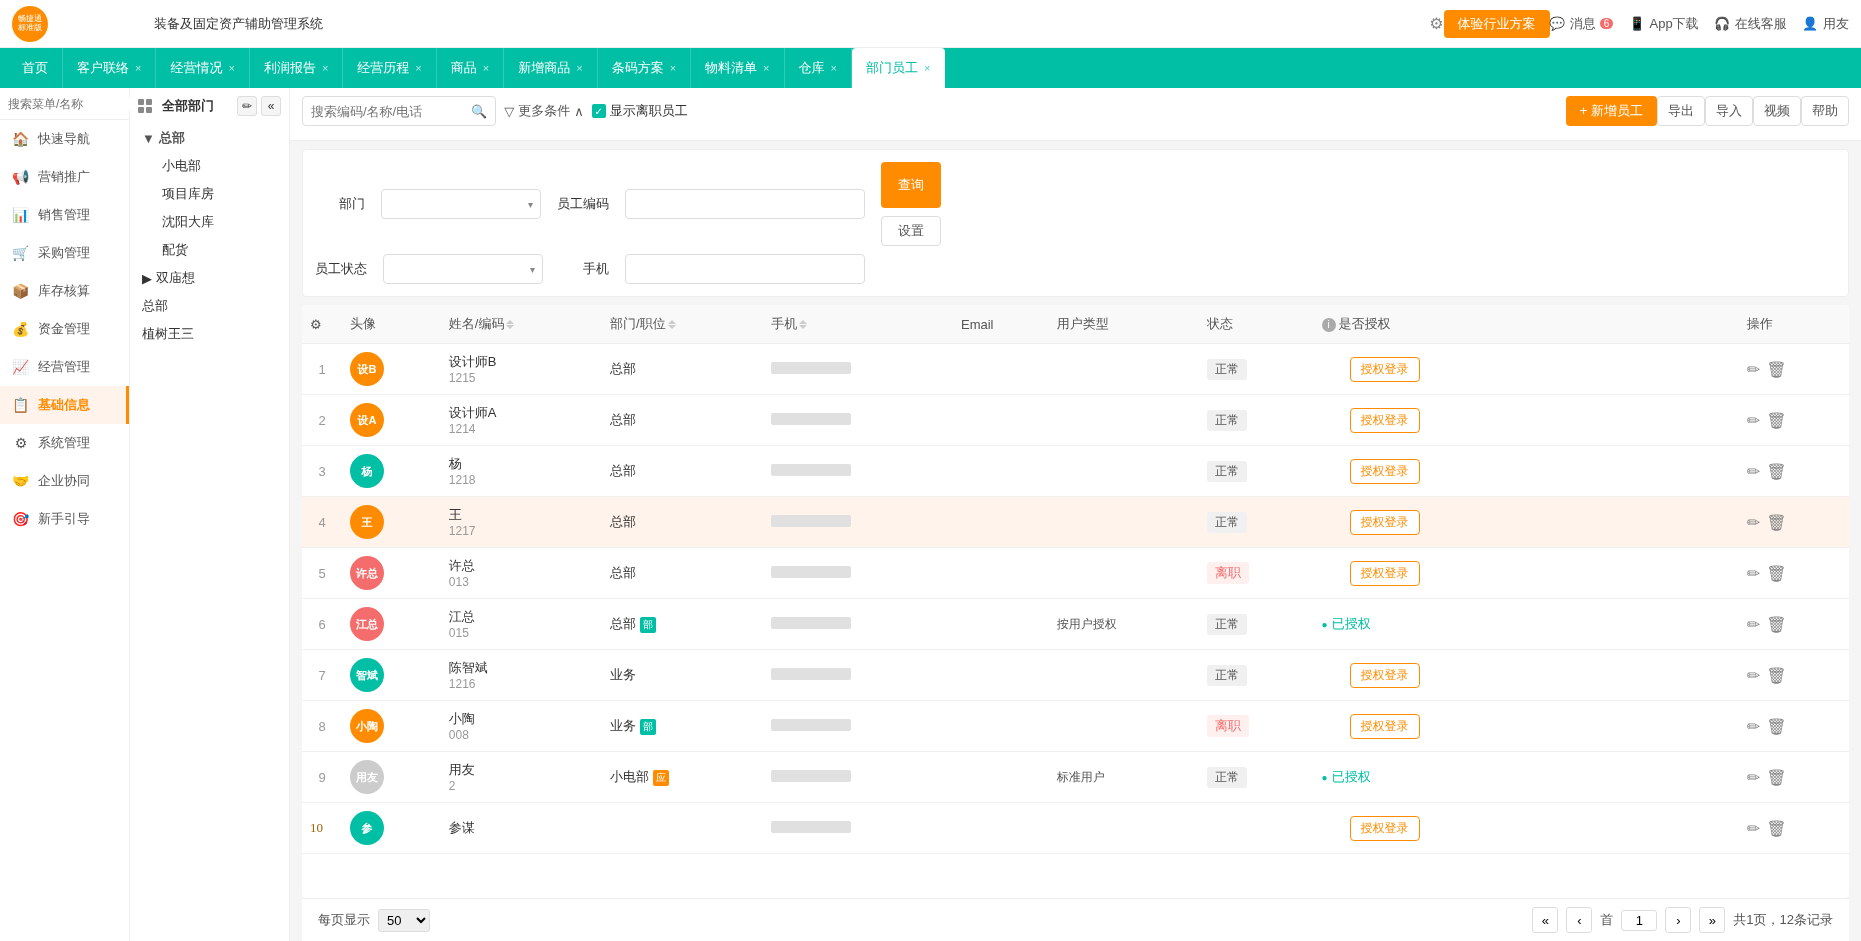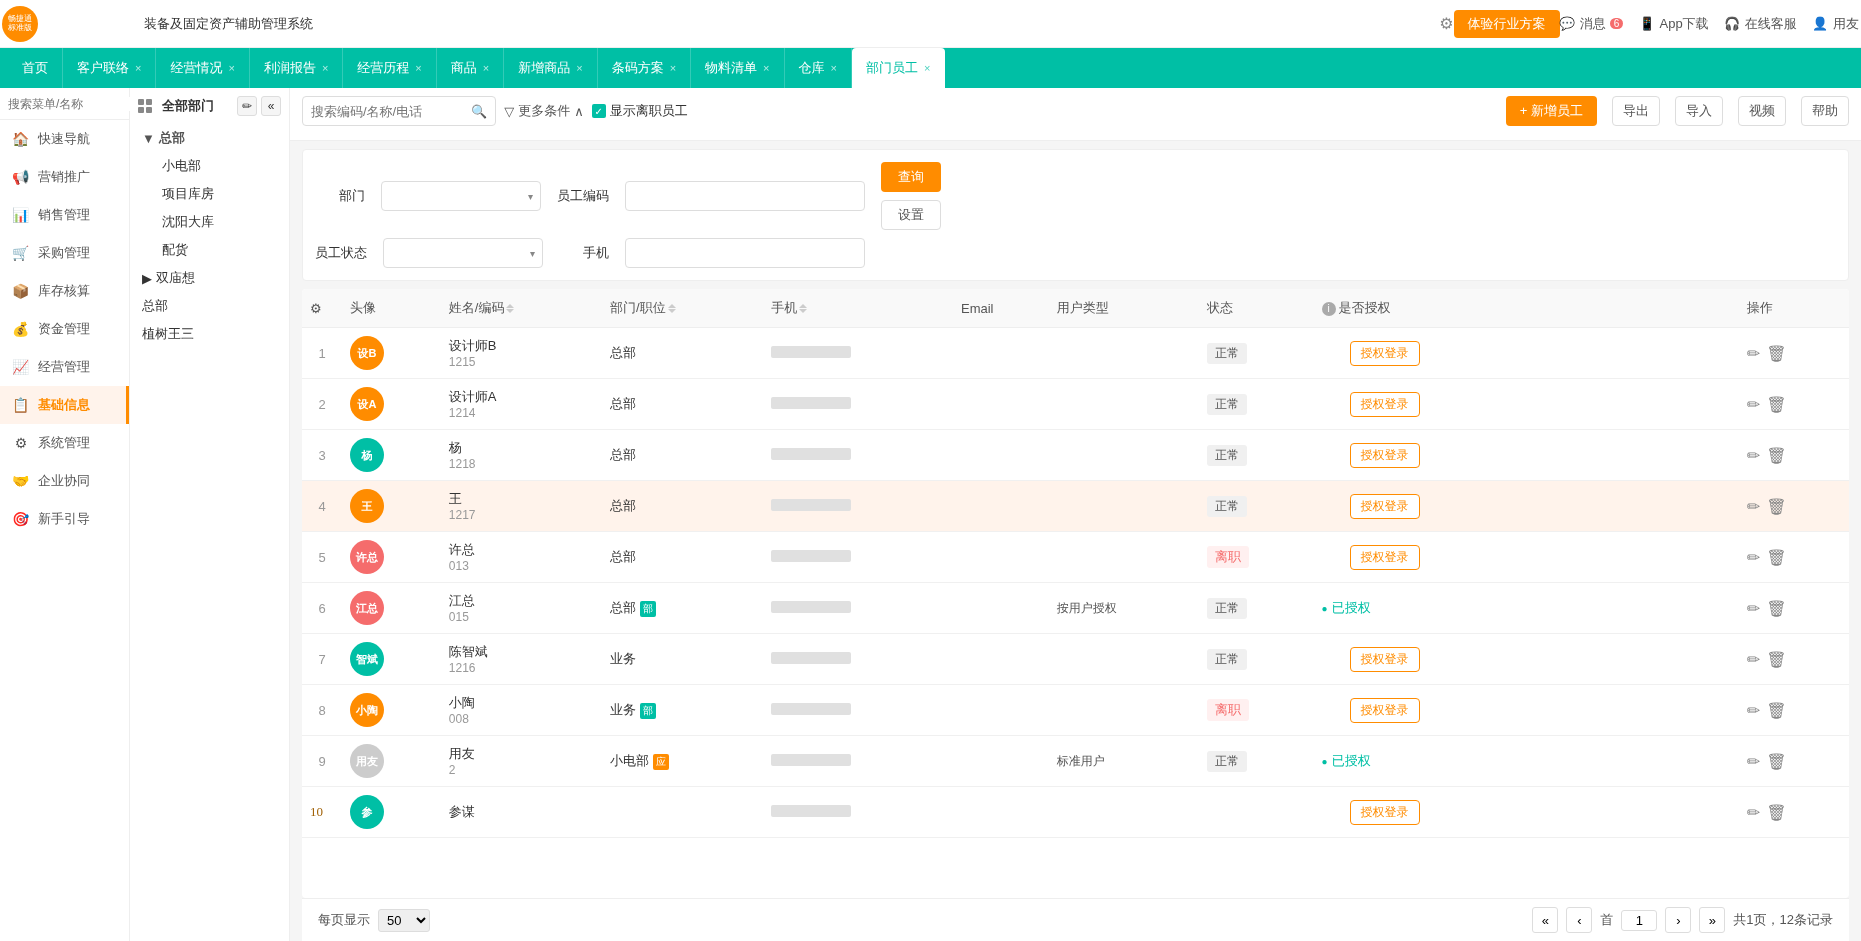--- a/index.html
+++ b/index.html
@@ -1,19 +1,19 @@
 <!DOCTYPE html>
 <html><head>
   <meta charset="utf-8">
   <style>
     * { box-sizing: border-box; margin: 0; padding: 0; }
     body { font-family: 'Microsoft YaHei', Arial, sans-serif; font-size: 13px; background: #f5f5f5; color: #333; }
     
     
-    .top-bar { display: flex; align-items: center; background: #fff; height: 48px; padding: 0 2px; border-bottom: 1px solid #eee; }
+    .top-bar { display: flex; align-items: center; background: #fff; height: 48px; padding: 0 12px; border-bottom: 1px solid #eee; }
     .logo-area { display: flex; align-items: center; width: 130px; }
     .logo-icon { width: 36px; height: 36px; background: #ff8c00; border-radius: 50%; display: flex; align-items: center; justify-content: center; color: #fff; font-size: 10px; margin-right: 8px; }
     .system-name { font-size: 13px; color: #333; flex: 1; margin-left: 12px; }
     .top-right { display: flex; align-items: center; gap: 16px; margin-left: auto; }
     .top-btn { display: flex; align-items: center; gap: 4px; font-size: 13px; color: #555; cursor: pointer; }
     .badge { background: #f56c6c; color: #fff; border-radius: 10px; padding: 0 4px; font-size: 10px; }
     .trial-btn { background: #ff8c00; color: #fff; border: none; border-radius: 4px; padding: 5px 14px; cursor: pointer; font-size: 13px; }
     .settings-icon { color: #888; font-size: 16px; cursor: pointer; }
     
     
@@ -55,36 +55,36 @@
     .right-panel { flex: 1; display: flex; flex-direction: column; overflow: hidden; }
     
     
     .filter-bar { background: #fff; border-bottom: 1px solid #eee; padding: 8px 12px; }
     .filter-row1 { display: flex; align-items: center; gap: 8px; margin-bottom: 6px; }
     .search-input-wrap { display: flex; align-items: center; border: 1px solid #ddd; border-radius: 4px; padding: 0 8px; height: 30px; background: #fff; }
     .search-input-wrap input { border: none; outline: none; font-size: 13px; width: 160px; }
     .more-filter { display: flex; align-items: center; gap: 4px; color: #555; font-size: 13px; cursor: pointer; }
     .show-resigned { display: flex; align-items: center; gap: 4px; font-size: 13px; color: #333; cursor: pointer; }
     .checkbox-checked { width: 14px; height: 14px; background: #00bfa5; border-radius: 2px; display: flex; align-items: center; justify-content: center; color: #fff; font-size: 10px; }
-    .action-btns { display: flex; gap: 15px; margin-left: auto; }
+    .action-btns { display: flex; gap: 0; margin-left: auto; }
     .btn-primary { background: #ff8c00; color: #fff; border: none; border-radius: 4px; padding: 5px 14px; cursor: pointer; font-size: 13px; display: flex; align-items: center; gap: 4px; }
     .btn-outline { border: 1px solid #ddd; background: #fff; color: #555; border-radius: 4px; padding: 5px 10px; cursor: pointer; font-size: 13px; display: flex; align-items: center; gap: 4px; }
     
     
     .adv-filter { background: #fff; border: 1px solid #eee; border-radius: 4px; padding: 12px; margin: 8px 12px; }
     .adv-filter-row { display: flex; align-items: center; gap: 16px; margin-bottom: 8px; }
     .adv-filter-row:last-child { margin-bottom: 0; }
     .filter-field { display: flex; align-items: center; gap: 16px; }
     .filter-label { font-size: 13px; color: #333; white-space: nowrap; min-width: 50px; text-align: right; }
     .filter-select { border: 1px solid #ddd; border-radius: 4px; padding: 4px 24px 4px 8px; font-size: 13px; background: #fff; appearance: none; cursor: pointer; min-width: 160px; height: 30px; }
     .filter-input { border: 1px solid #ddd; border-radius: 4px; padding: 4px 8px; font-size: 13px; height: 30px; min-width: 240px; }
     .filter-select-wrap { position: relative; display: inline-block; }
     .filter-select-wrap::after { content: '▾'; position: absolute; right: 8px; top: 50%; transform: translateY(-50%); font-size: 10px; color: #888; pointer-events: none; }
     .adv-filter-actions { display: flex; gap: 8px; flex-direction: column; align-self: flex-start; }
-    .btn-search { background: #ff8c00; color: #fff; border: none; border-radius: 4px; padding: 5px 16px; cursor: pointer; font-size: 13px; height: 30px; }
+    .btn-search { background: #ff8c00; color: #fff; border: none; border-radius: 4px; padding: 5px 16px; cursor: pointer; font-size: 13px; height: 46px; }
     .btn-set { border: 1px solid #ddd; background: #fff; color: #555; border-radius: 4px; padding: 5px 16px; cursor: pointer; font-size: 13px; height: 30px; }
     
     
     .table-wrap { flex: 1; overflow: auto; background: #fff; margin: 0 12px; border-radius: 4px; }
     table { width: 100%; border-collapse: collapse; font-size: 13px; }
     thead tr { background: #f9f9f9; border-bottom: 1px solid #eee; }
     thead th { padding: 10px 8px; text-align: left; color: #555; font-weight: normal; white-space: nowrap; }
     tbody tr { border-bottom: 1px solid #f0f0f0; }
     tbody tr.highlighted { background: #fff3eb; }
     tbody td { padding: 8px 8px; vertical-align: middle; }

